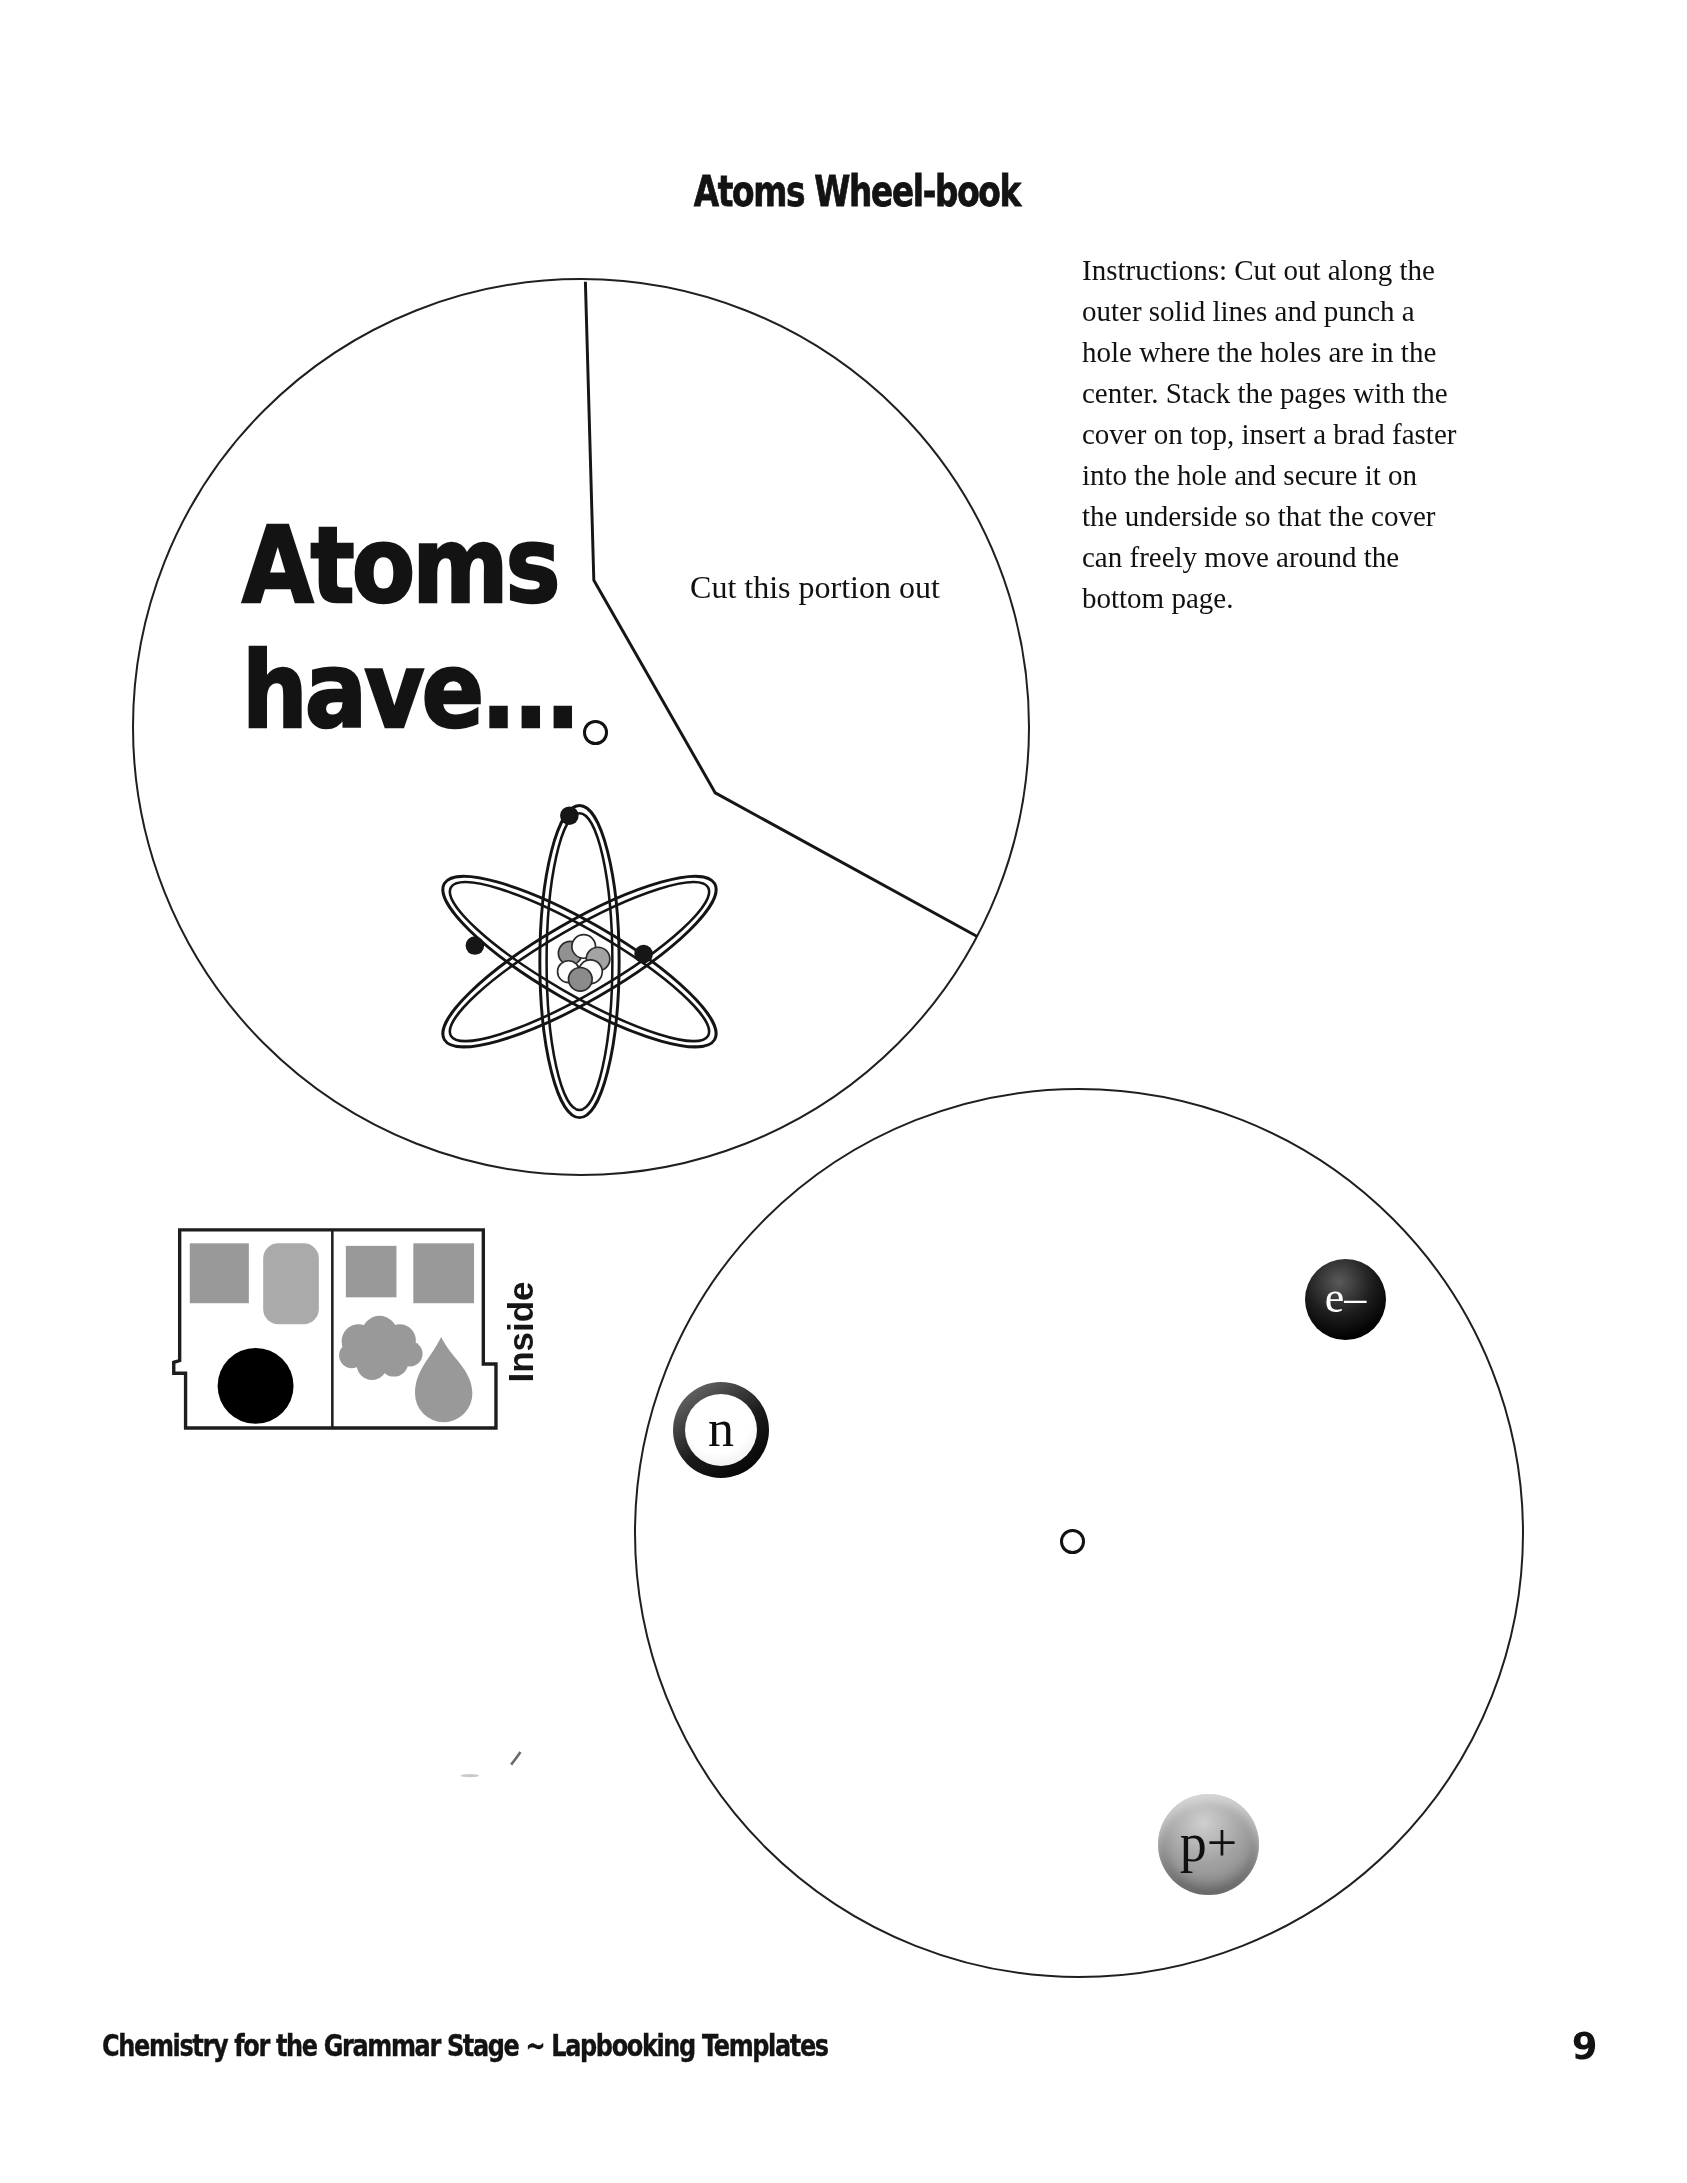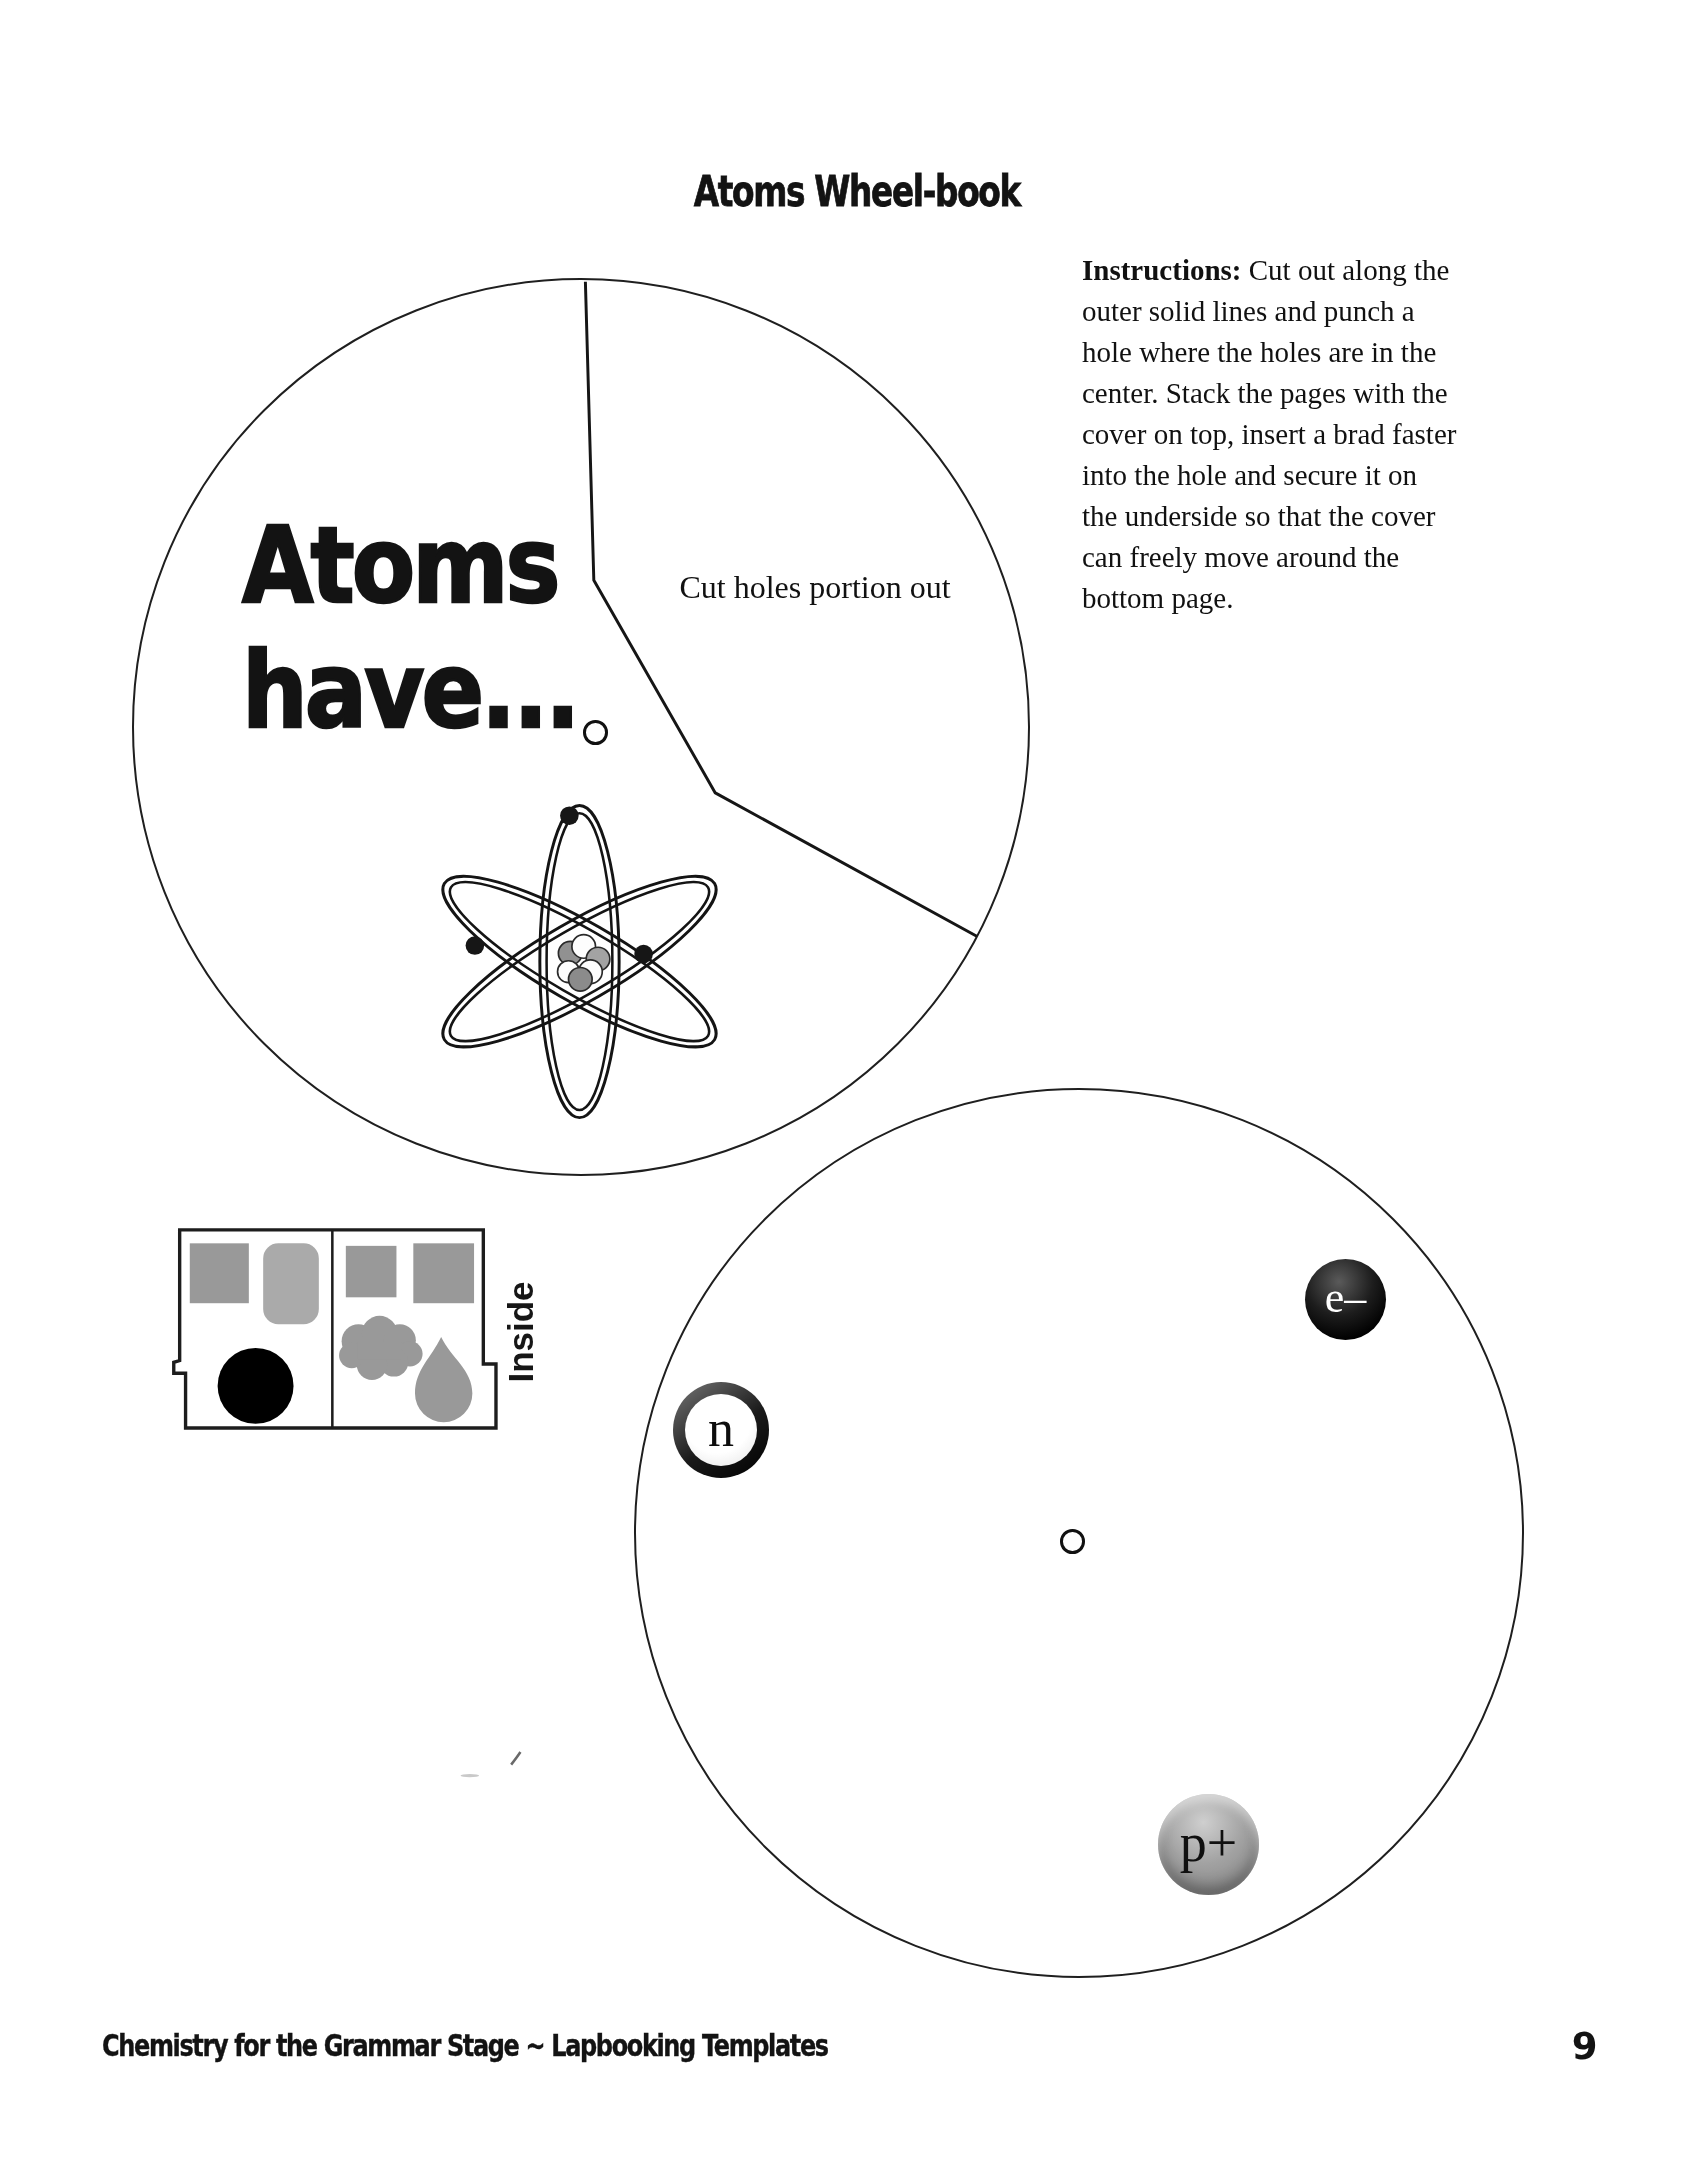--- a/index.html
+++ b/index.html
@@ -13,21 +13,21 @@
       transform:scaleX(.78);transform-origin:center top;
       -webkit-text-stroke:0.8px #131313;}
   .footer-text{position:absolute;left:102px;top:2028px;font-size:30px;letter-spacing:-1.7px;
       white-space:nowrap;transform:scaleX(.8);transform-origin:left top;
       -webkit-text-stroke:0.4px #131313;}
   .page-number{position:absolute;left:1559px;top:2025px;width:51px;text-align:center;font-size:37px;}
 
   
   .instructions{position:absolute;left:1082px;top:221px;width:489px;
       font-size:29px;line-height:41px;white-space:pre-line;}
-  .instructions .ilabel{font-weight:bold;}
+  .instructions .ilabel{font-weight:normal;}
 
   
   .wheel{position:absolute;border:2.5px solid #1f1f1f;border-radius:50%;background:transparent;}
   .wheel.cover{left:132px;top:278px;width:894px;height:894px;}
   .wheel.inside{left:634px;top:1088px;width:886px;height:886px;}
 
   .hole{position:absolute;border:3.4px solid #111;border-radius:50%;background:#fff;width:18.6px;height:18.6px;}
   .hole.cover-hole{left:583px;top:720px;}
   .hole.inside-hole{left:1060px;top:1529px;}
 
@@ -71,21 +71,21 @@
 center. Stack the pages with the
 cover on top, insert a brad faster
 into the hole and secure it on
 the underside so that the cover
 can freely move around the
 bottom page.</span></p>
 
   <div class="wheel cover"></div>
   <div class="comic atoms-have">Atoms
 have...</div>
-  <div class="cut-label">Cut holes portion out</div>
+  <div class="cut-label">Cut this portion out</div>
   <div class="hole cover-hole"></div>
 
   <div class="wheel inside"></div>
   <div class="hole inside-hole"></div>
 
   <div class="ball electron">
     <span class="sym">e–</span>
   </div>
   <div class="ball neutron">
     <span class="sym">n</span>

